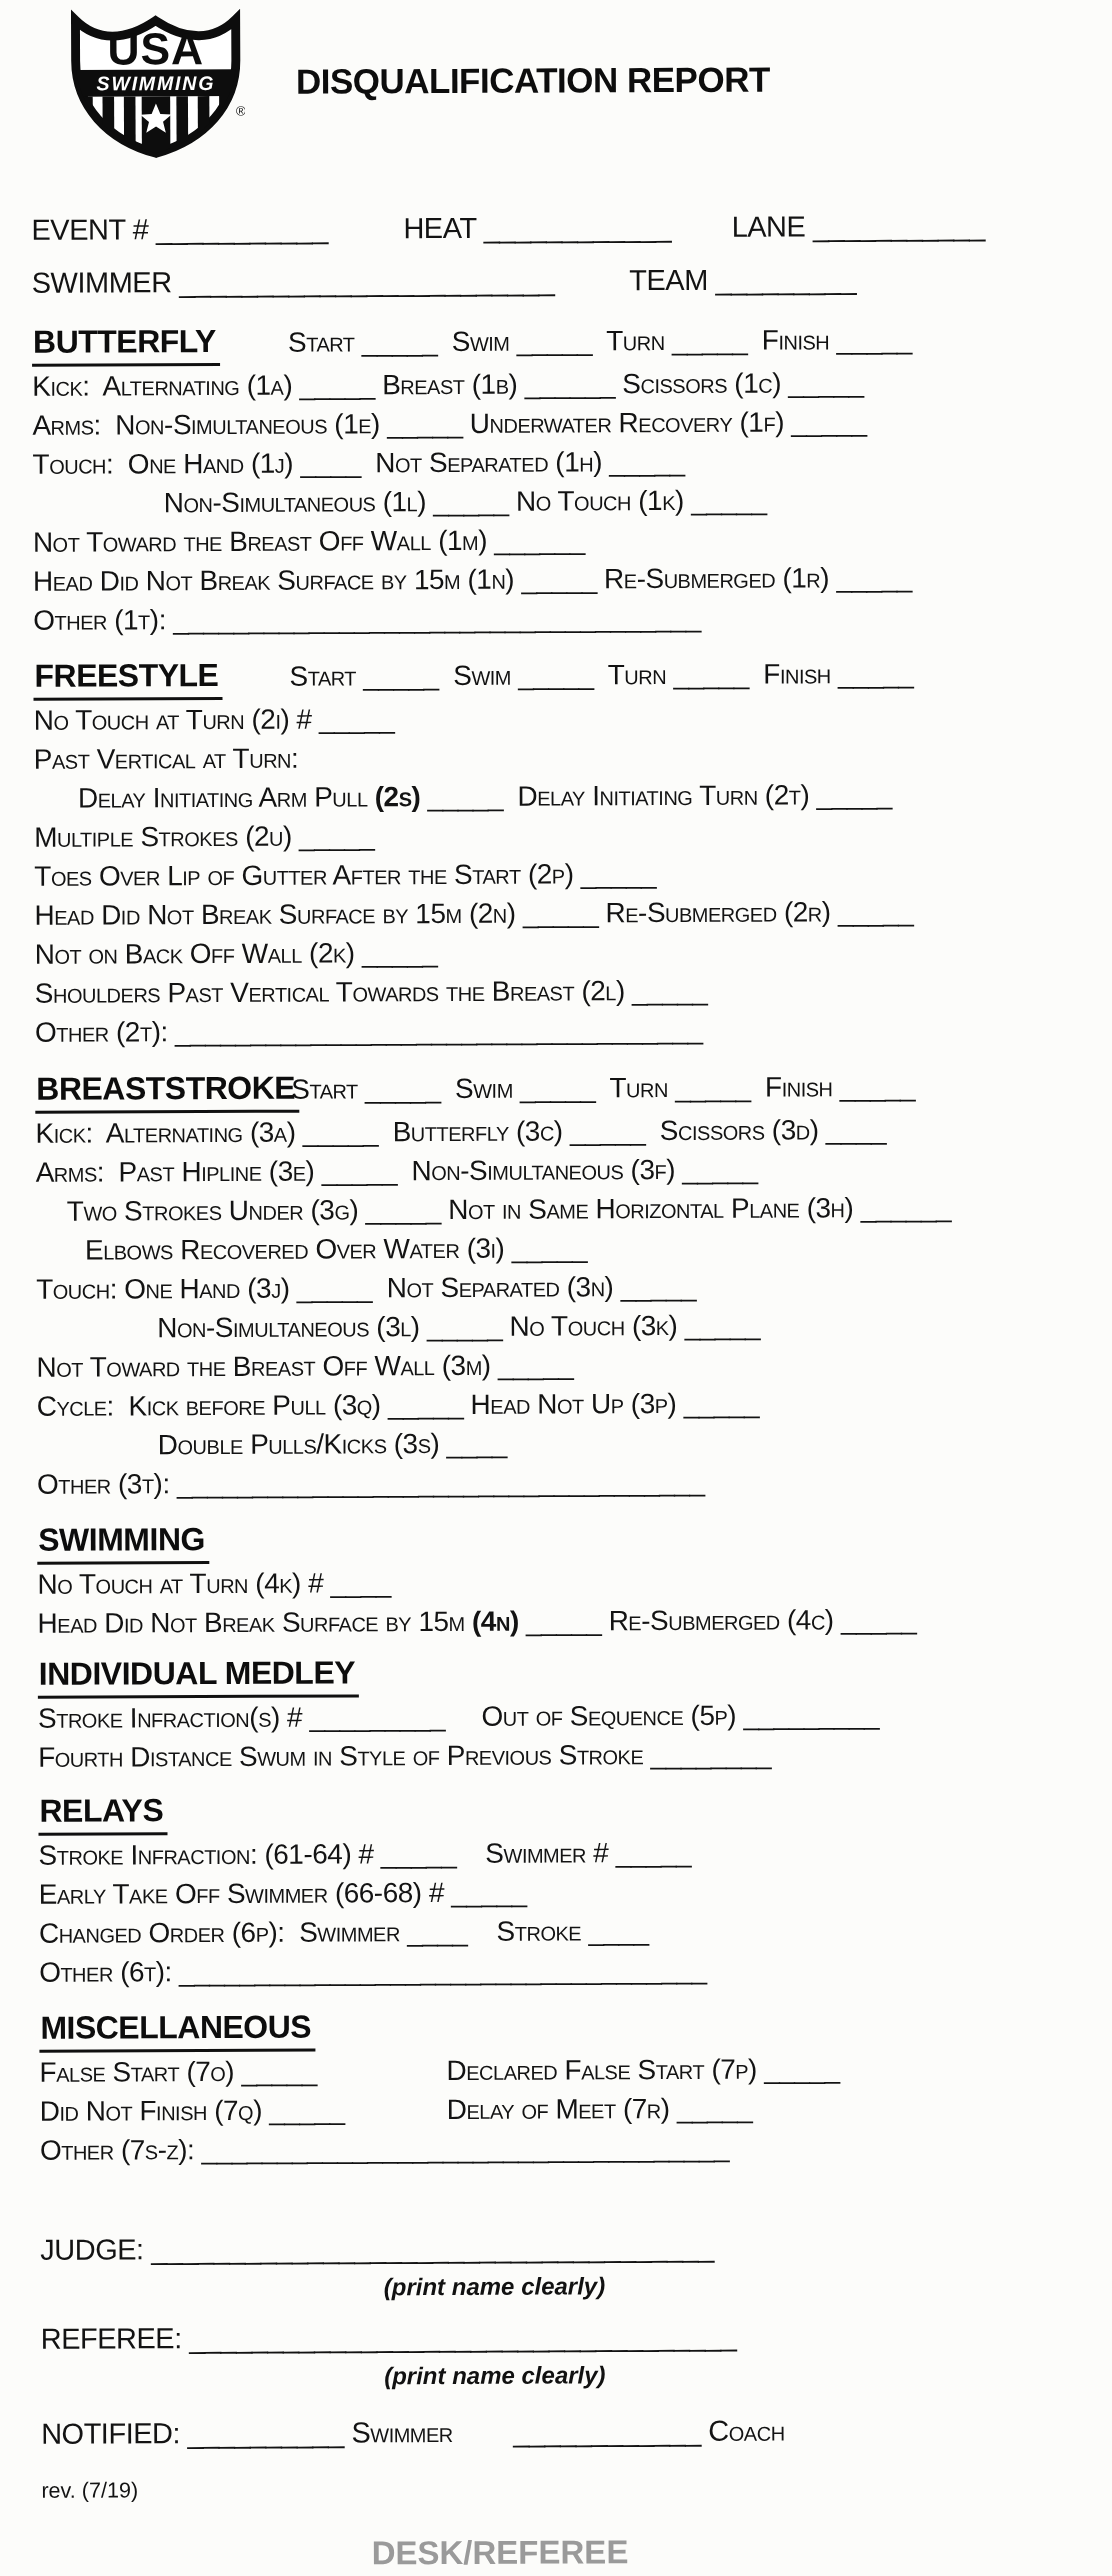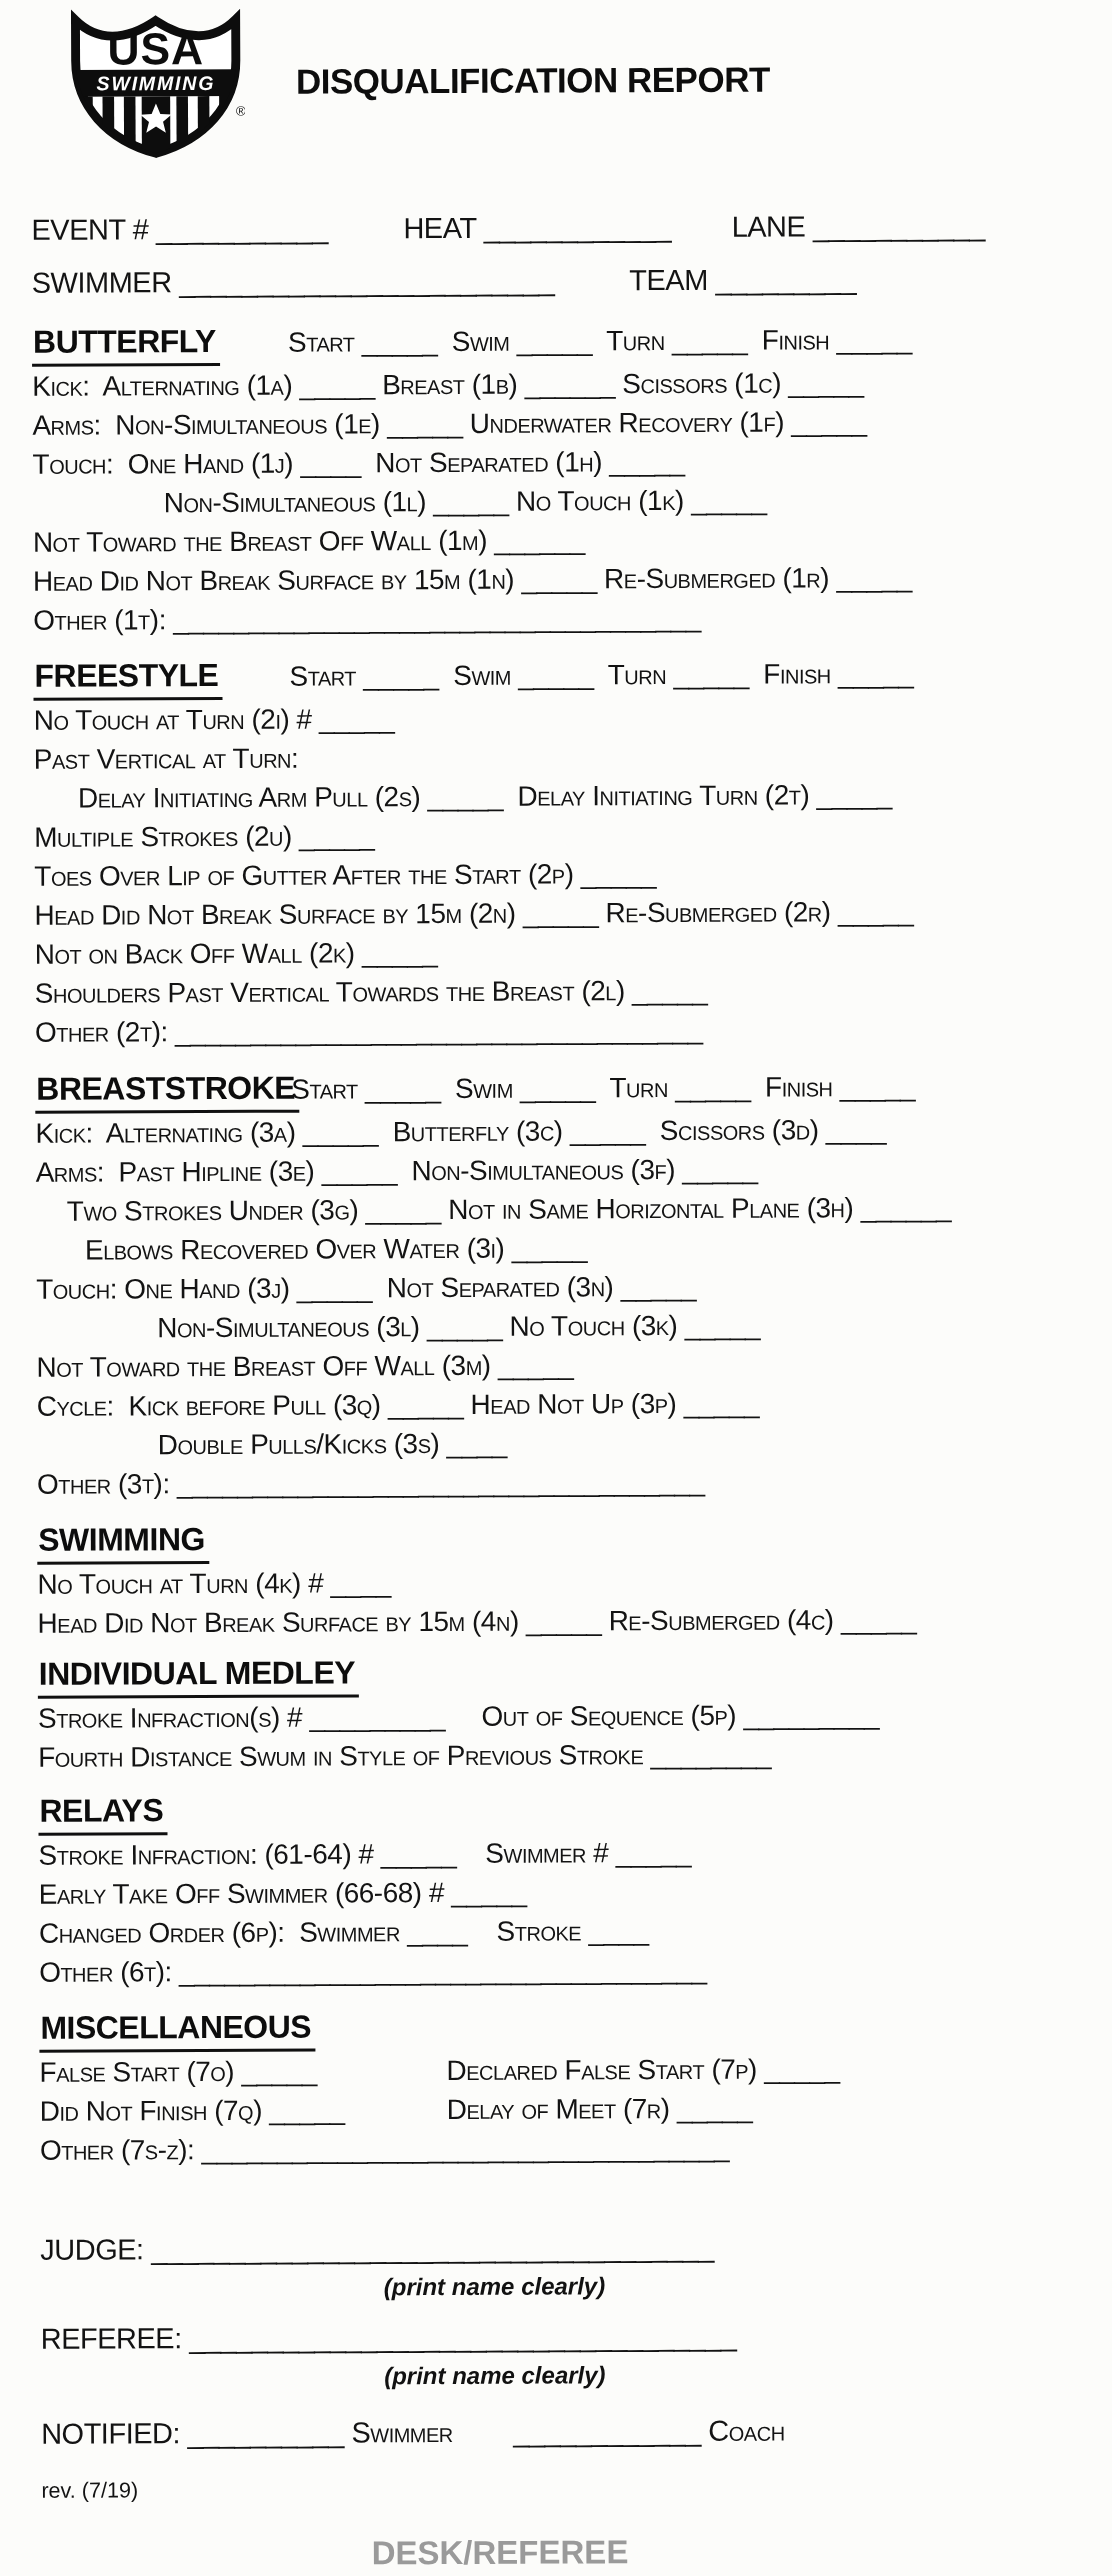--- a/index.html
+++ b/index.html
@@ -61,21 +61,21 @@
   }
   .referee{margin-top:13.4px;font-size:29px;line-height:43px;}
   .notified{margin-top:20.6px;font-size:29px;line-height:43px;}
   .rev{margin-top:20.6px;font-variant-caps:normal;font-size:21.6px;line-height:28px;letter-spacing:0;}
   .stamp{
     margin-top:31px;margin-left:330px;
     font-variant-caps:normal;
     font-weight:bold;font-size:33px;letter-spacing:0px;
     color:#9a9a9a;
   }
-  b{font-weight:normal;}
+  b{font-weight:bold;}
 </style>
 </head>
 <body>
 
 <div class="sheet">
   <div class="content">
 
     <div class="hdr">
       <svg class="logo" width="178" height="155" viewBox="0 0 200 174" aria-hidden="true">
         <defs>

